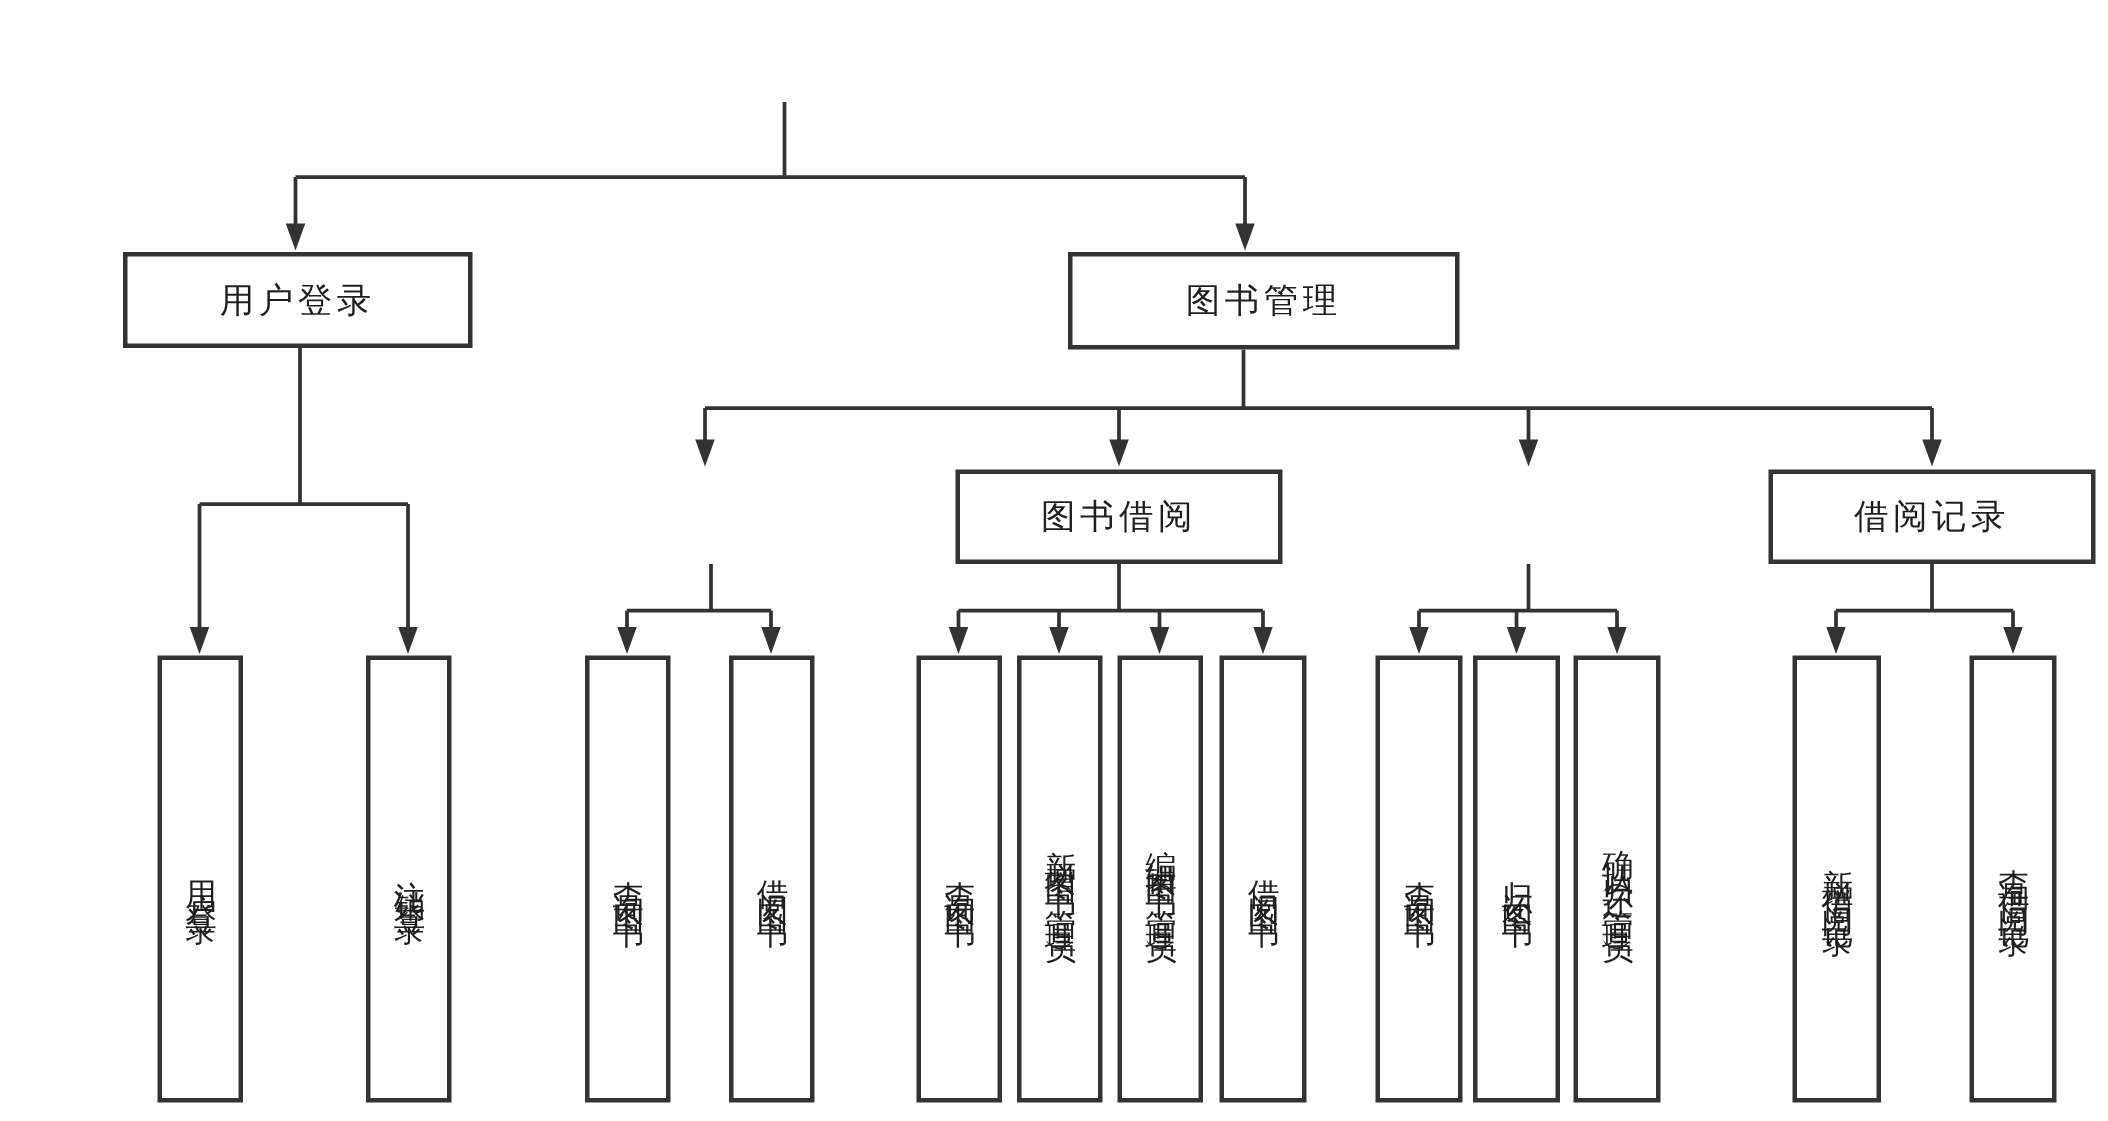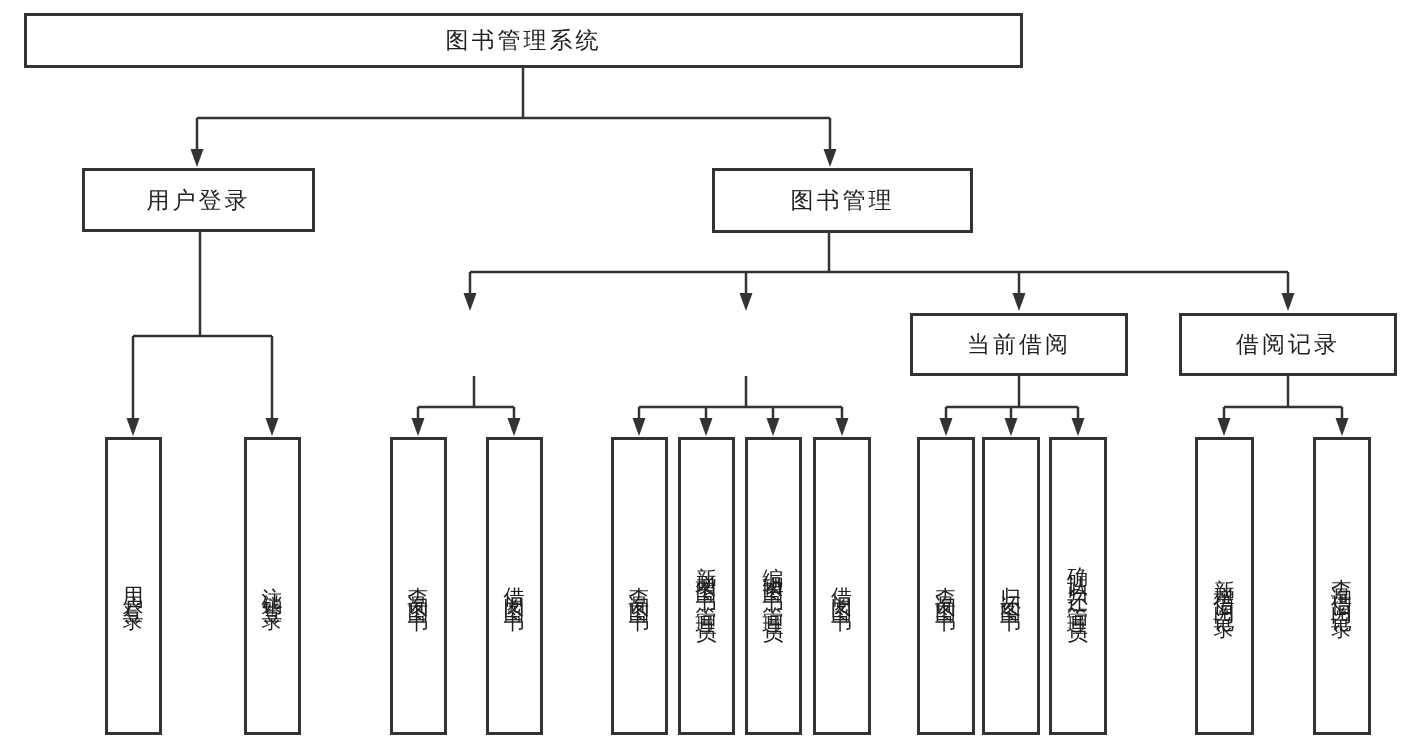--- a/index.html
+++ b/index.html
@@ -121,26 +121,25 @@
     <g>
       <line x1="1288" y1="376" x2="1288" y2="407"></line>
       <line x1="1224" y1="407" x2="1342" y2="407"></line>
       <line x1="1224" y1="407" x2="1224" y2="422"></line>
       <polygon points="1224,436 1217.5,418 1230.5,418"></polygon>
       <line x1="1342" y1="407" x2="1342" y2="422"></line>
       <polygon points="1342,436 1335.5,418 1348.5,418"></polygon>
     </g>
   </svg>
 
-  <div class="box h-box" style="left:24px; top:13px; width:999px; height:55px;">图书管理系统</div>
 
   <div class="box h-box" style="left:82px; top:168px; width:233px; height:64px;">用户登录</div>
   <div class="box h-box" style="left:712px; top:168px; width:261px; height:65px;">图书管理</div>
 
-  <div class="box h-box" style="left:910px; top:313px; width:218px; height:63px;">当前借阅</div>
+  <div class="box h-box" style="left:637px; top:313px; width:218px; height:63px;">图书借阅</div>
   <div class="box h-box" style="left:1179px; top:313px; width:218px; height:63px;">借阅记录</div>
 
   <div class="box v-box" style="left:105px; top:437px; width:57px; height:298px;">用户登录</div>
   <div class="box v-box" style="left:244px; top:437px; width:57px; height:298px;">注销登录</div>
 
   <div class="box v-box" style="left:390px; top:437px; width:57px; height:298px;">查询图书</div>
   <div class="box v-box" style="left:486px; top:437px; width:57px; height:298px;">借阅图书</div>
 
   <div class="box v-box" style="left:611px; top:437px; width:57px; height:298px;">查询图书</div>
   <div class="box v-box" style="left:678px; top:437px; width:57px; height:298px;">新增图书（管理员）</div>

